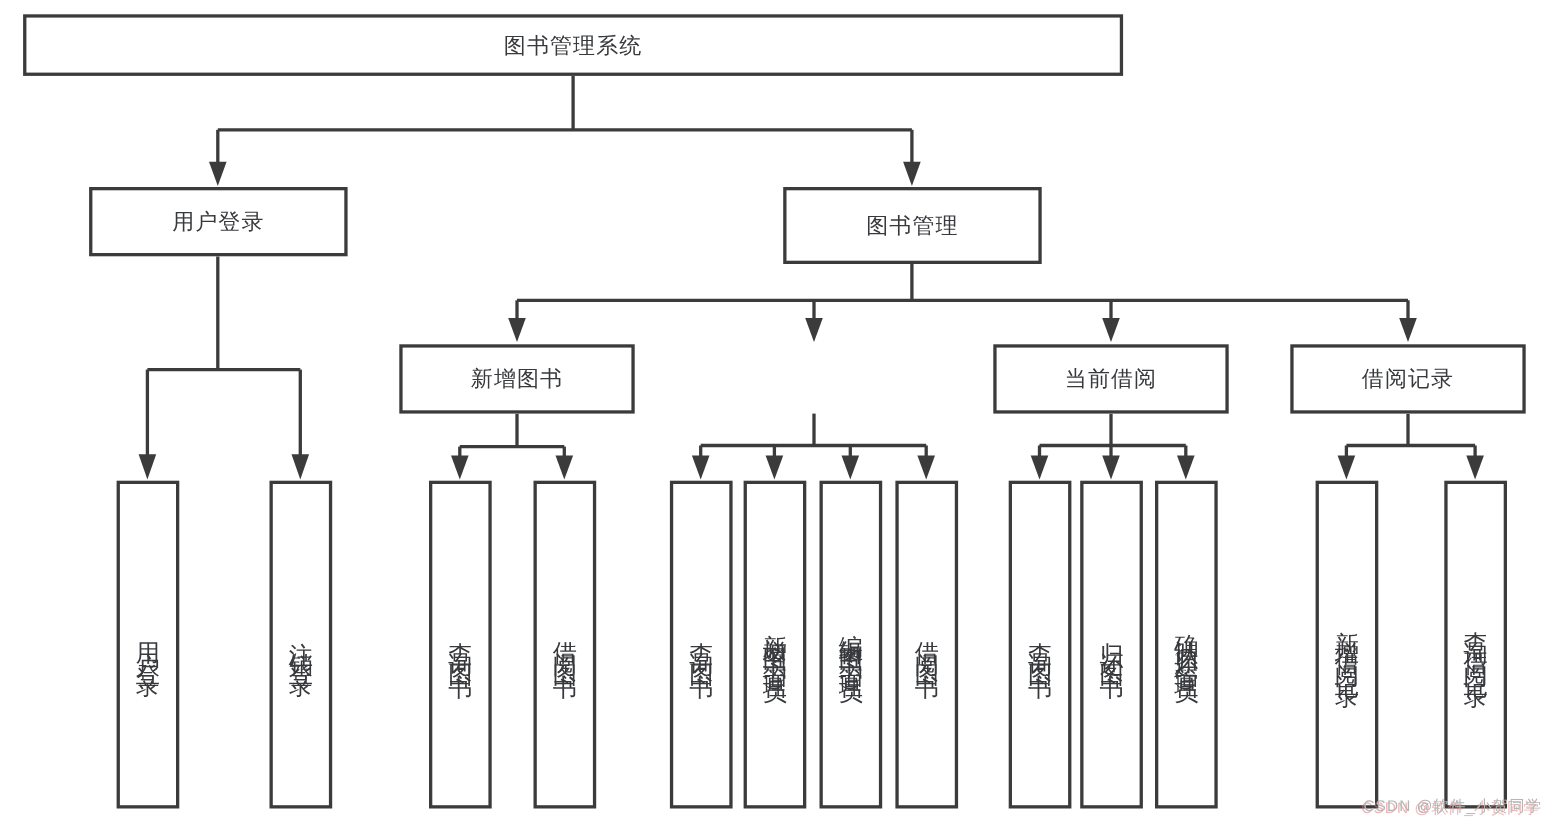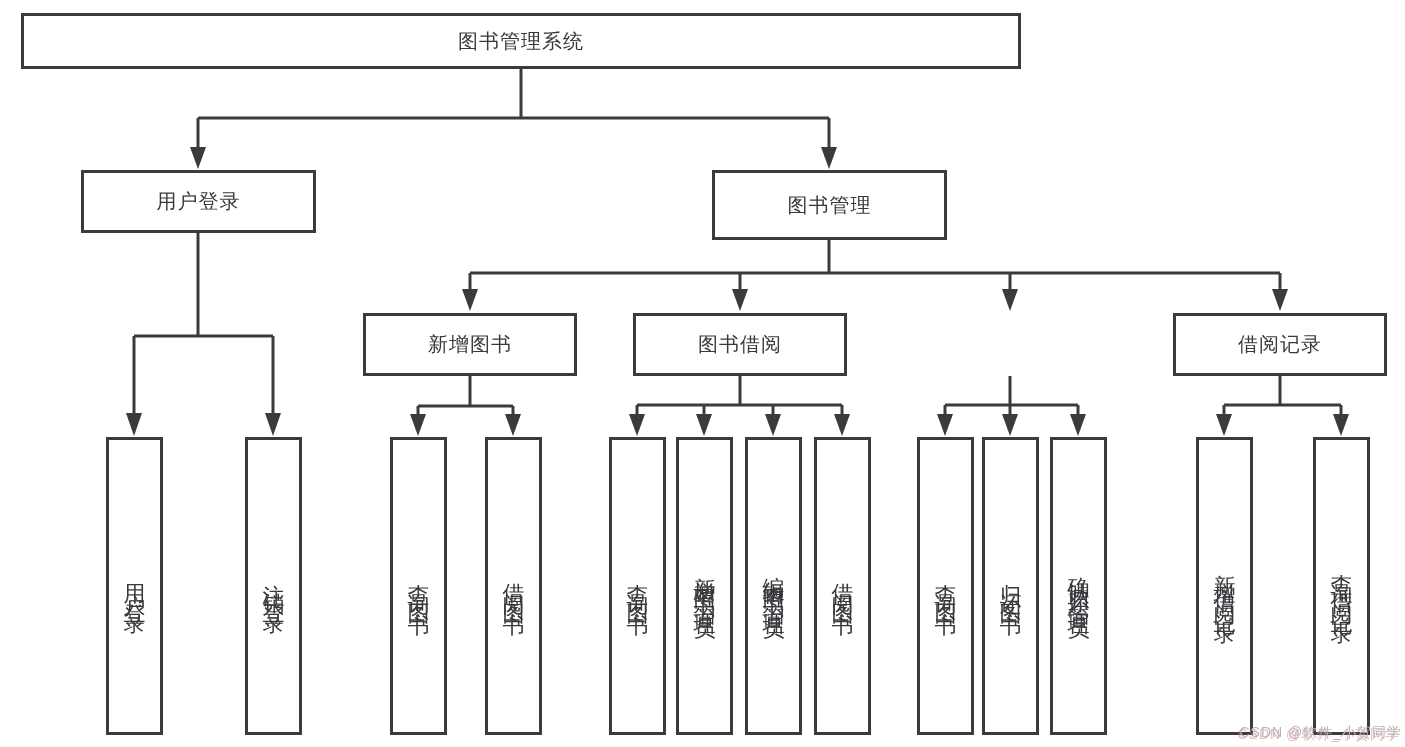--- a/index.html
+++ b/index.html
@@ -162,21 +162,21 @@
         <polygon points="1333,414 1349,414 1341,436"></polygon>
     </g>
   </svg>
 
   <div class="box root">图书管理系统</div>
 
   <div class="box lv2a">用户登录</div>
   <div class="box lv2b">图书管理</div>
 
   <div class="box lv3a">新增图书</div>
-  <div class="box lv3b">图书借阅</div>
+  <div class="box lv3c">当前借阅</div>
   <div class="box lv3d">借阅记录</div>
 
   <div class="vbox a1">用户登录</div>
   <div class="vbox a2">注销登录</div>
 
   <div class="vbox b1">查询图书</div>
   <div class="vbox b2">借阅图书</div>
 
   <div class="vbox c1">查询图书</div>
   <div class="vbox c2 tight">新增图书（管理员）</div>

